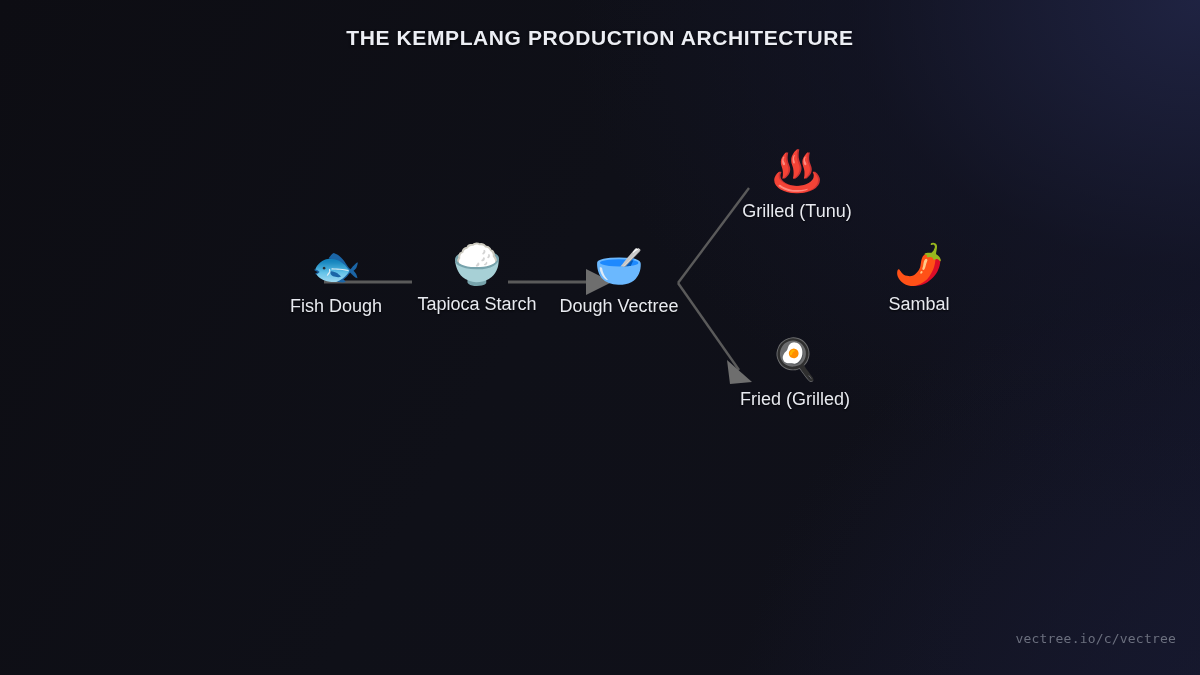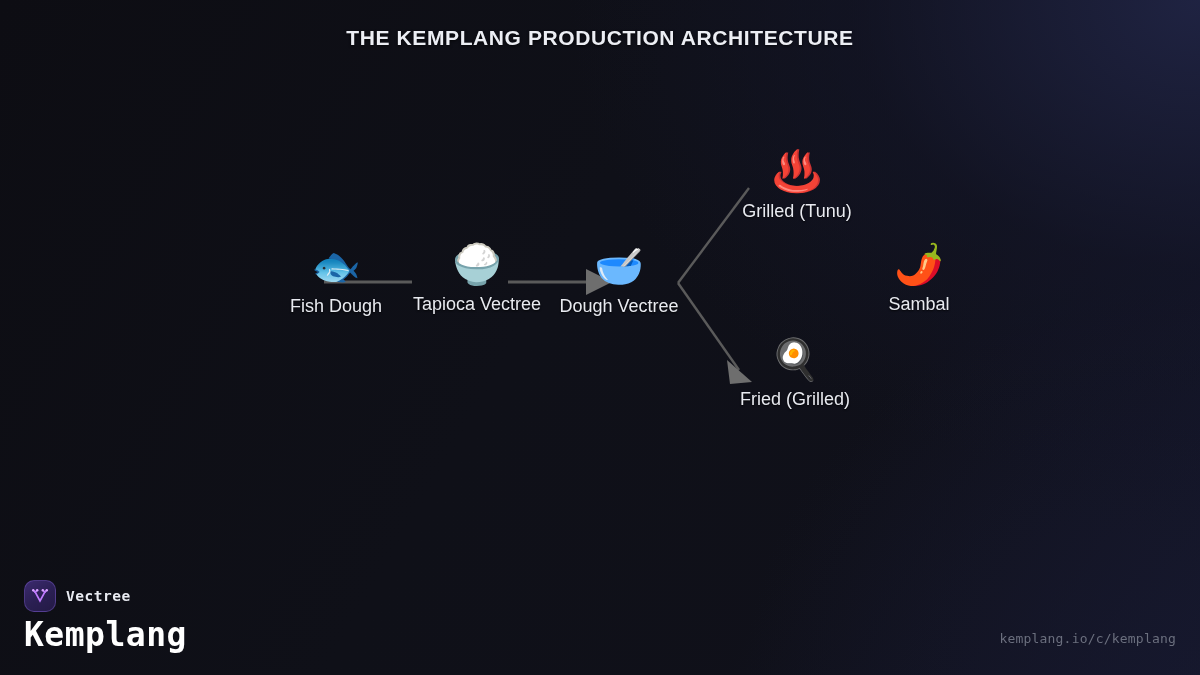--- a/index.html
+++ b/index.html
@@ -166,21 +166,21 @@
       </g>
     </svg>
 
     <div class="node" style="left:336px; top:243px;">
       <span class="node-icon">🐟</span>
       <span class="node-label">Fish Dough</span>
     </div>
 
     <div class="node" style="left:477px; top:241px;">
       <span class="node-icon">🍚</span>
-      <span class="node-label">Tapioca Vectree</span>
+      <span class="node-label">Tapioca Starch</span>
     </div>
 
     <div class="node" style="left:619px; top:243px;">
       <span class="node-icon">🥣</span>
       <span class="node-label">Dough Vectree</span>
     </div>
 
     <div class="node" style="left:797px; top:148px;">
       <span class="node-icon">♨️</span>
       <span class="node-label">Grilled (Tunu)</span>
@@ -191,39 +191,16 @@
       <span class="node-label">Fried (Grilled)</span>
     </div>
 
     <div class="node" style="left:919px; top:241px;">
       <span class="node-icon">🌶️</span>
       <span class="node-label">Sambal</span>
     </div>
 
   </div>
 
-  <div id="brand">
-    <div id="brand-row">
-      <div id="brand-logo">
-        <svg width="20" height="20" viewBox="0 0 20 20">
-          <g stroke="#c07bff" stroke-width="1.7" stroke-linecap="round" fill="none">
-            <path d="M5.2 6.2 L10 15 L14.8 6.2"></path>
-            <path d="M5.2 6.2 L3.4 4.4"></path>
-            <path d="M5.2 6.2 L7.0 4.4"></path>
-            <path d="M14.8 6.2 L13.0 4.4"></path>
-            <path d="M14.8 6.2 L16.6 4.4"></path>
-          </g>
-          <g fill="#d9a2ff">
-            <circle cx="3.2" cy="4.2" r="1.2"></circle>
-            <circle cx="7.2" cy="4.2" r="1.2"></circle>
-            <circle cx="12.8" cy="4.2" r="1.2"></circle>
-            <circle cx="16.8" cy="4.2" r="1.2"></circle>
-          </g>
-        </svg>
-      </div>
-      <div id="brand-name">Vectree</div>
-    </div>
-    <div id="brand-title">Kemplang</div>
-  </div>
-
-  <div id="footer-url">kemplang.io/c/kemplang</div>
+
+  <div id="footer-url">vectree.io/c/vectree</div>
 
 </div>
 
 </body></html>

